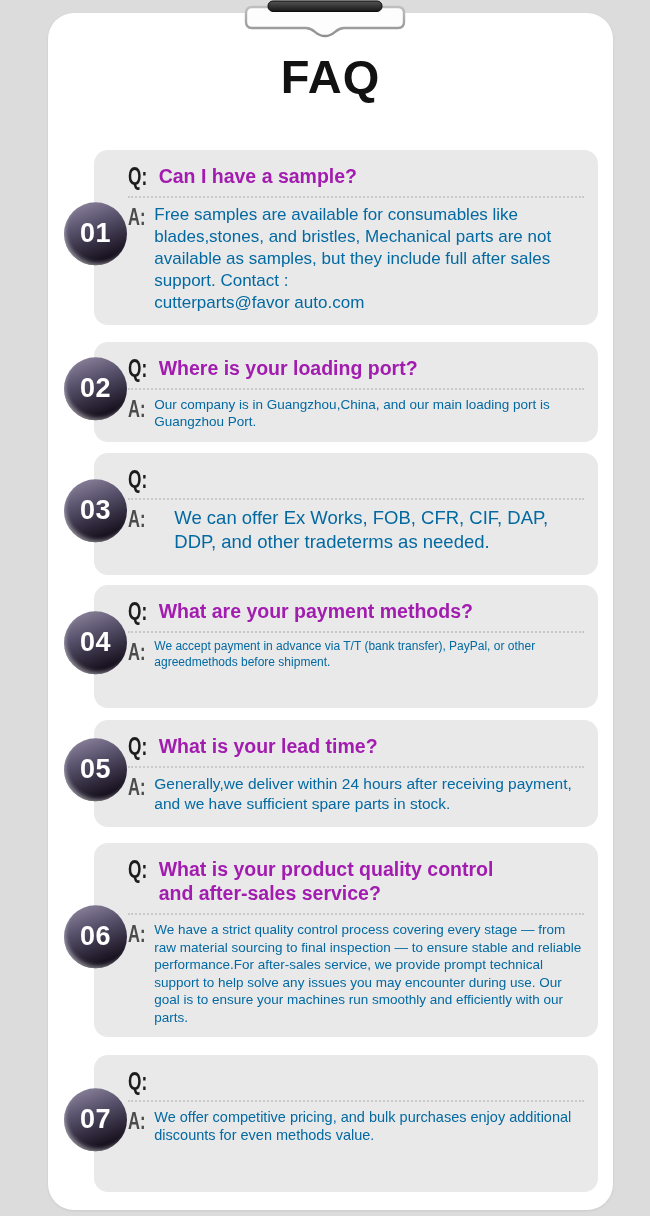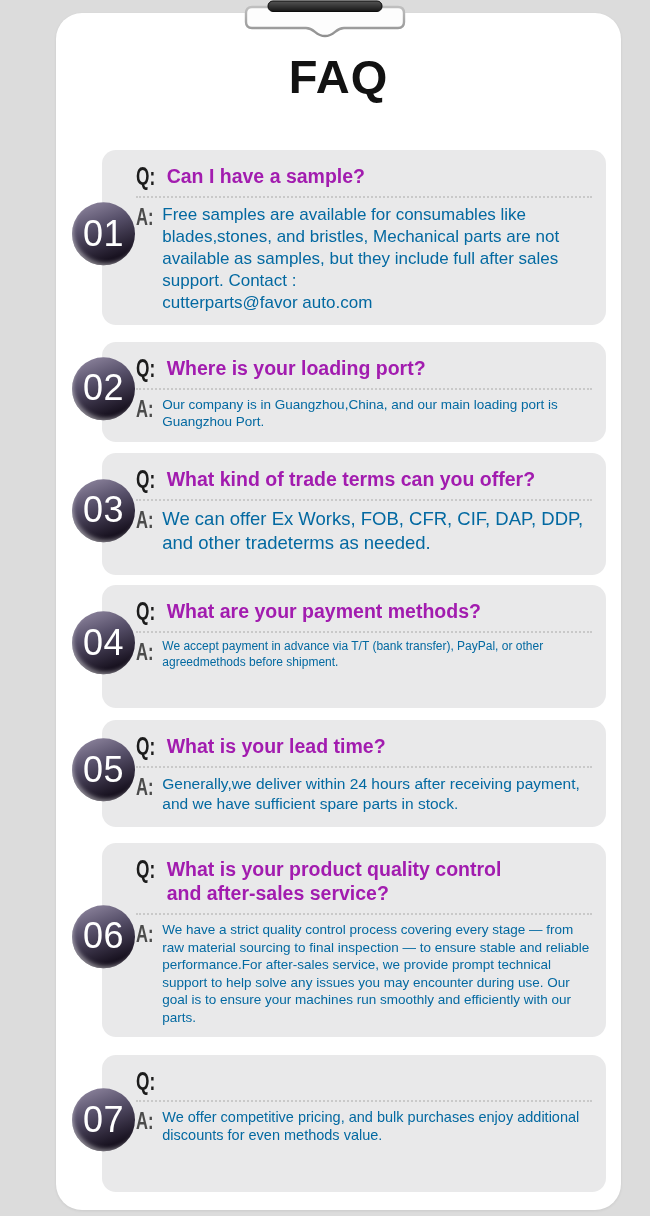--- a/index.html
+++ b/index.html
@@ -7,21 +7,21 @@
     width: 650px; height: 1216px;
     background: #dcdcdc;
     font-family: "Liberation Sans", sans-serif;
     overflow: hidden;
     position: relative;
   }
   .page { position: relative; width: 650px; height: 1216px; }
 
   .card {
     position: absolute;
-    left: 56px; top: 13px;
+    left: 48px; top: 13px;
     width: 565px; height: 1197px;
     background: #ffffff;
     border-radius: 26px;
     box-shadow: 0 1px 3px rgba(0,0,0,0.08);
   }
 
   
   .clip {
     position: absolute;
     top: 0; left: 50%;
@@ -63,22 +63,22 @@
   .badge {
     position: absolute;
     left: -30px; top: 50%;
     transform: translateY(-55%);
     width: 63px; height: 63px;
     border-radius: 50%;
     background: linear-gradient(160deg, #968da6 0%, #57506a 38%, #181220 82%);
     box-shadow: inset 3px -4px 4px -2px rgba(255,255,255,0.45);
     display: flex; align-items: center; justify-content: center;
     color: #ffffff;
-    font-size: 36px;
-    font-weight: 400;
+    font-size: 27px;
+    font-weight: 700;
     letter-spacing: 0.5px;
     z-index: 2;
   }
 
   .q-row { display: flex; align-items: flex-start; gap: 8px; }
   .q-label {
     display: inline-block;
     font-weight: 800;
     font-size: 24px;
     line-height: 1.0;
@@ -114,21 +114,21 @@
     margin-right: -5px;
   }
   .a-text {
     flex: 1;
     color: #0369a1;
     line-height: 1.3;
     white-space: pre-line;
   }
   .qa-item:nth-child(1) .a-text { font-size: 17px; }
   .qa-item:nth-child(2) .a-text { font-size: 13.5px; }
-  .qa-item:nth-child(3) .a-text { font-size: 18.5px; }
+  .qa-item:nth-child(3) .a-text { font-size: 18.5px; margin-left: 20px; }
   .qa-item:nth-child(4) .a-text { font-size: 12px; }
   .qa-item:nth-child(5) .a-text { font-size: 15.5px; }
   .qa-item:nth-child(6) .a-text { font-size: 13.5px; }
   .qa-item:nth-child(7) .a-text { font-size: 14.5px; }
 </style>
 </head>
 <body>
 
 <div class="page">
 
@@ -165,21 +165,20 @@
       <span class="a-text">Our company is in Guangzhou,China, and our main loading port is Guangzhou Port.</span>
     </div>
   </div>
 
   <div class="qa-item">
     <div class="badge">
       <span>03</span>
     </div>
     <div class="q-row">
       <span class="q-label">Q:</span>
-      <span class="q-text">What kind of trade terms can you offer?</span>
     </div>
     <div class="divider"></div>
     <div class="a-row">
       <span class="a-label">A:</span>
       <span class="a-text">We can offer Ex Works, FOB, CFR, CIF, DAP, DDP, and other tradeterms as needed.</span>
     </div>
   </div>
 
   <div class="qa-item">
     <div class="badge">

